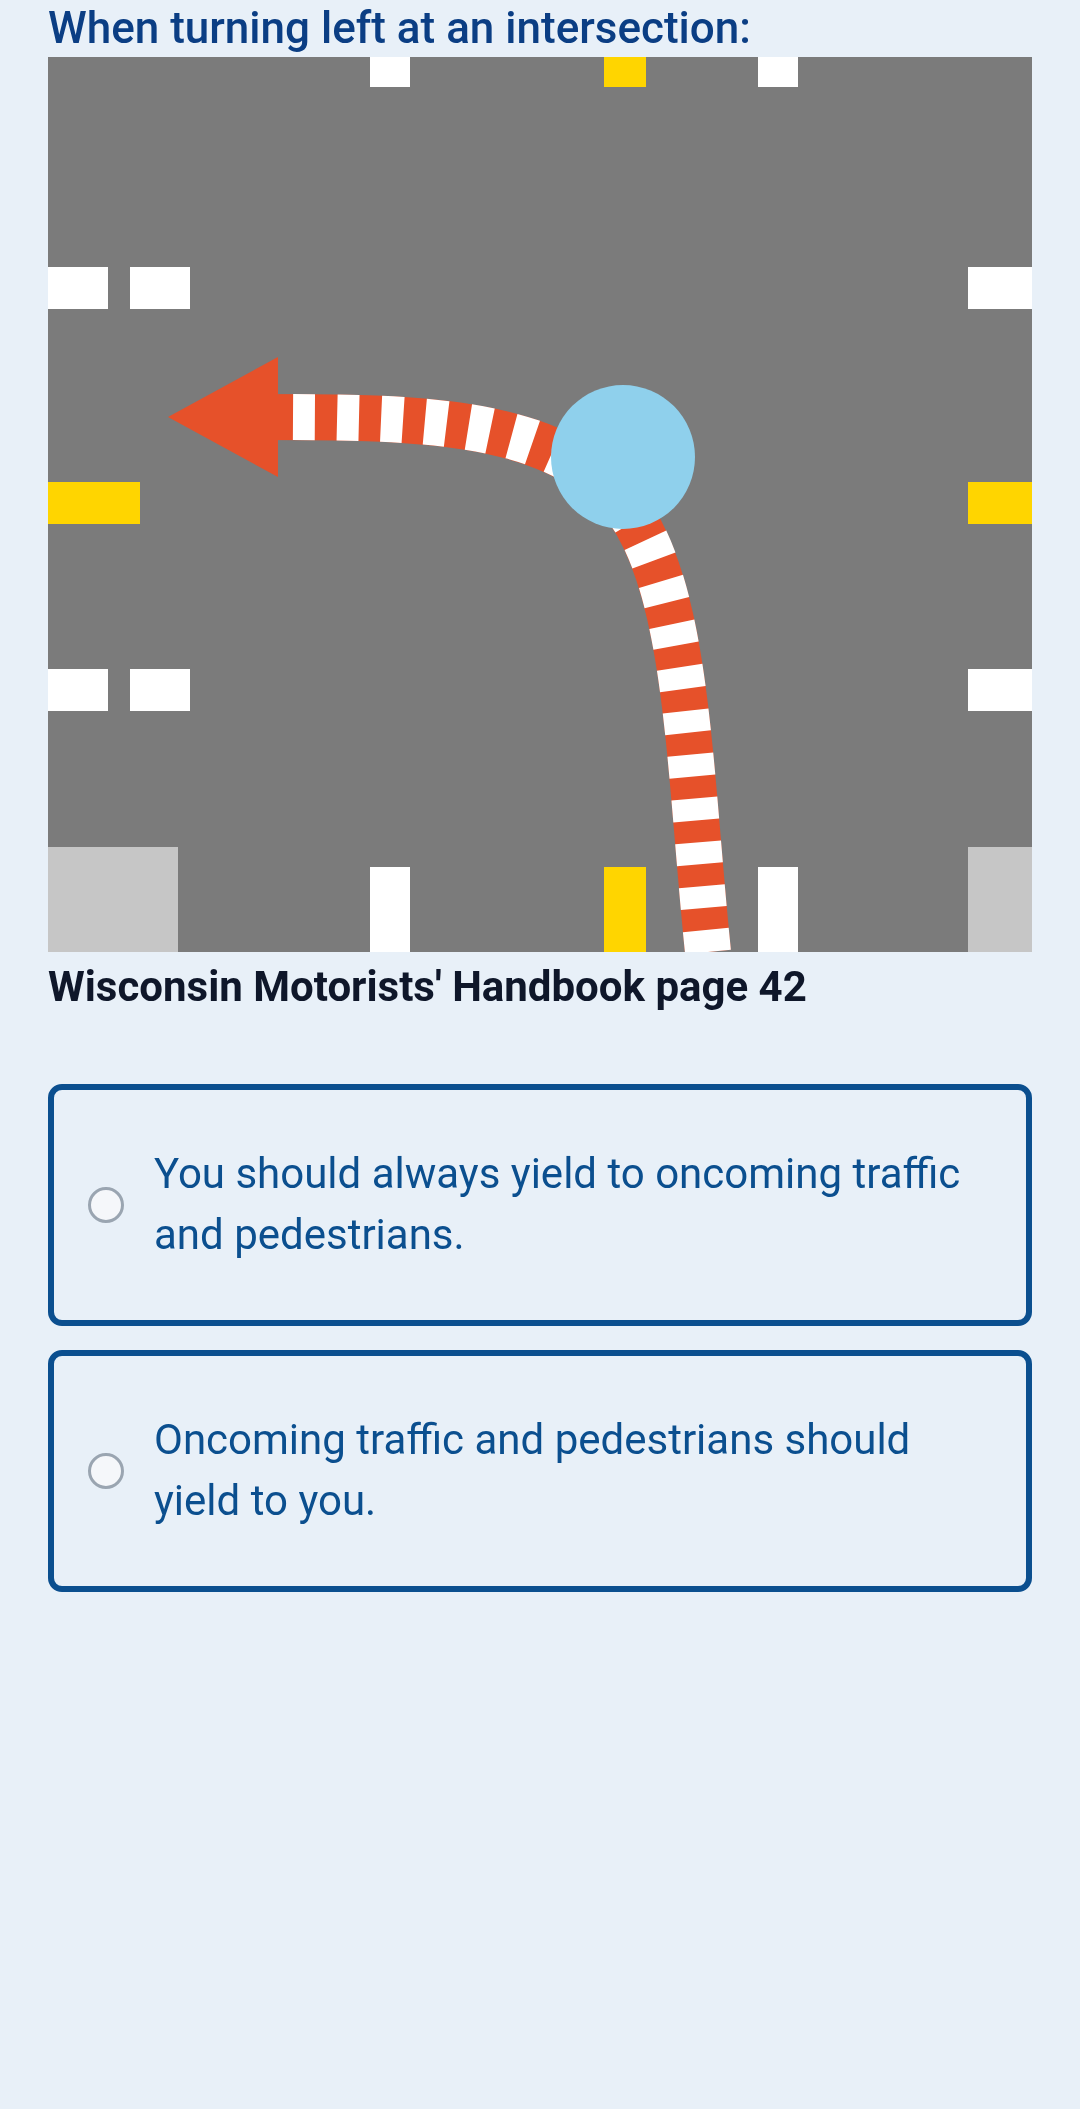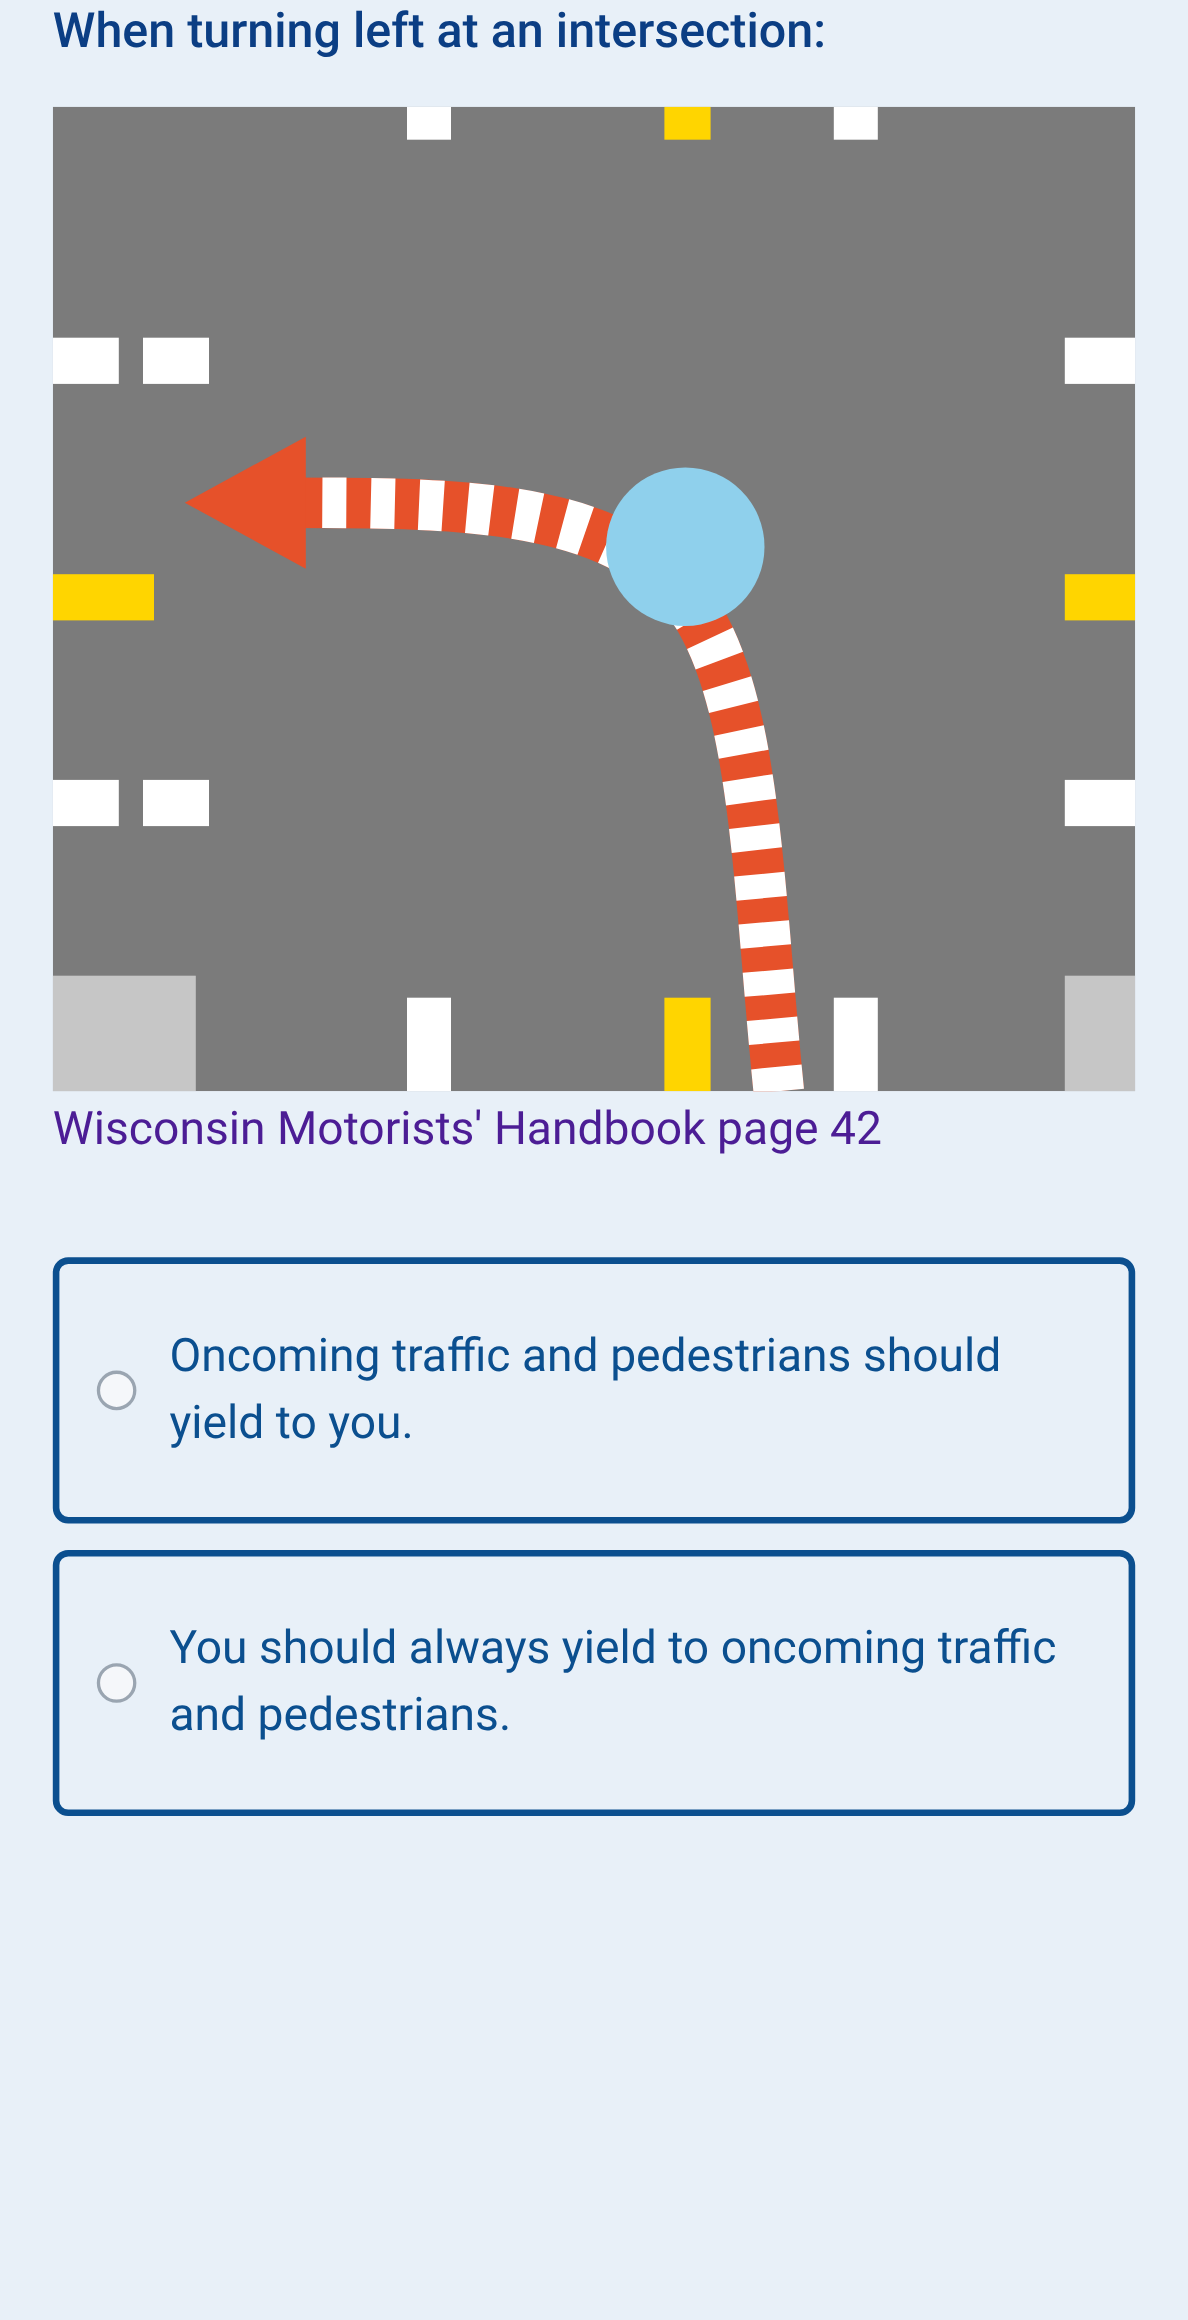--- a/index.html
+++ b/index.html
@@ -7,36 +7,35 @@
     background: #e8f0f8;
     font-family: -apple-system, BlinkMacSystemFont, "Segoe UI", Roboto, Arial, sans-serif;
     width: 1080px;
     padding: 0 48px 20px 48px;
   }
   .question-title {
     color: #0b3e84;
     font-size: 44px;
     font-weight: 500;
     line-height: 1.3;
-    margin-bottom: 40px;
   }
   .diagram-wrap {
     width: 984px;
     margin-bottom: 10px;
   }
   .diagram {
     width: 984px;
     height: 895px;
     display: block;
   }
   .caption {
-    color: #4c1d95;
+    color: #0f172a;
     font-size: 42px;
-    font-weight: 400;
-    margin-bottom: 92px;
+    font-weight: 700;
+    margin-bottom: 73px;
   }
   .answers {
     display: flex;
     flex-direction: column;
     gap: 24px;
   }
   .answer {
     border: 6px solid #0b4f8f;
     border-radius: 14px;
     padding: 54px 34px;
@@ -104,22 +103,22 @@
     <circle cx="575" cy="400" r="72" fill="#8fd0ec"></circle>
   </svg>
 </div>
 
 <div class="caption">Wisconsin Motorists' Handbook page 42</div>
 
 <div class="answers">
 
   <div class="answer">
     <span class="radio"></span>
-    <span class="answer-text">Oncoming traffic and pedestrians should yield to you.</span>
+    <span class="answer-text">You should always yield to oncoming traffic and pedestrians.</span>
   </div>
 
   <div class="answer">
     <span class="radio"></span>
-    <span class="answer-text">You should always yield to oncoming traffic and pedestrians.</span>
+    <span class="answer-text">Oncoming traffic and pedestrians should yield to you.</span>
   </div>
 
 
 </div>
 
 </body></html>

